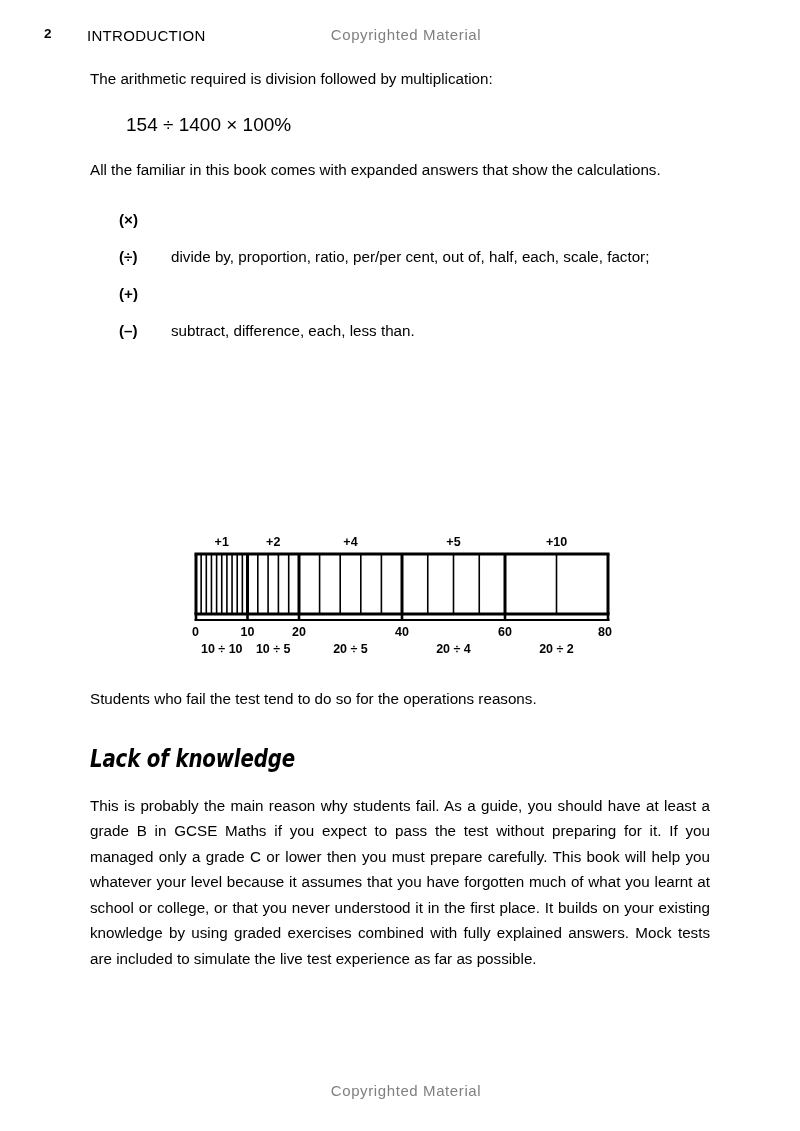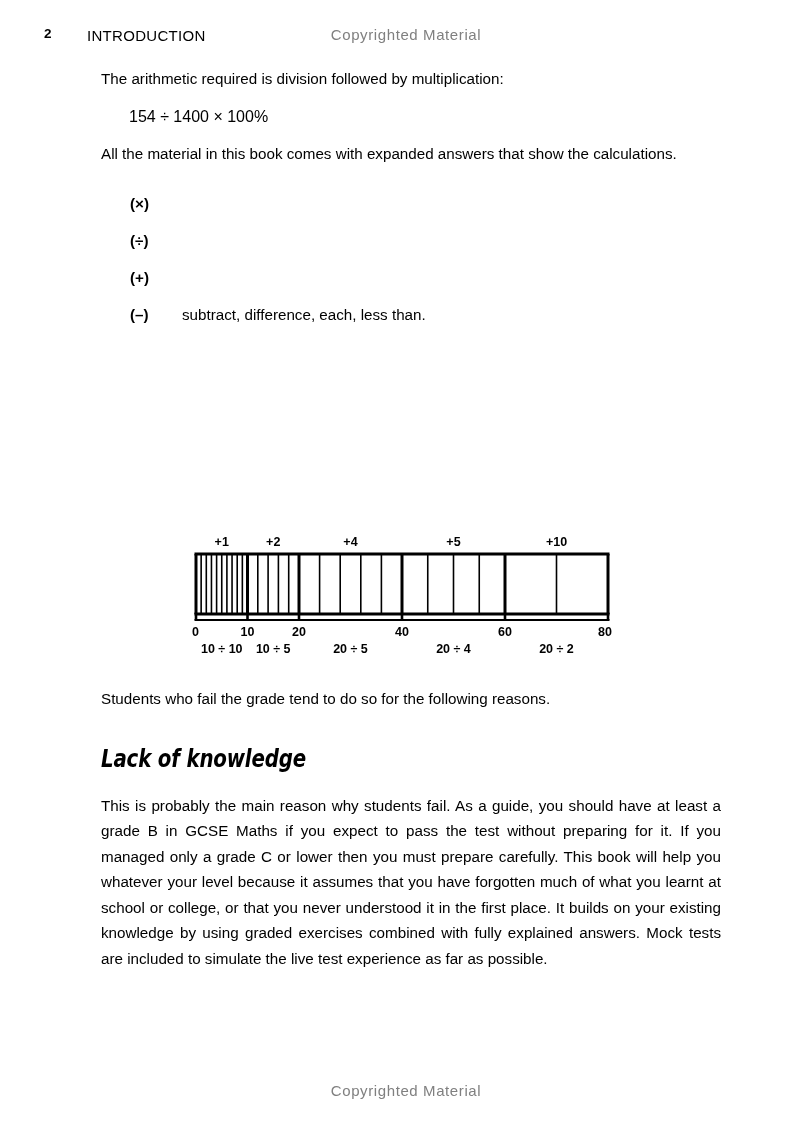--- a/index.html
+++ b/index.html
@@ -52,42 +52,42 @@
     text-align: center;
     font-size: 15px;
     color: #808080;
     letter-spacing: 0.6px;
     padding-left: 12px;
   }
 
   
   .content {
     position: absolute;
-    left: 101px;
+    left: 90px;
     top: 66px;
     width: 620px;
   }
 
   p.body {
     margin: 0 0 0 0;
     font-size: 15.2px;
     line-height: 25.5px;
     text-align: justify;
     text-justify: inter-word;
   }
   p.body.ragged {
     text-align: left;
   }
   .gap-sm { height: 11px; }
   .gap-md { height: 12px; }
 
   .display-math {
-    margin: 0;
+    margin: 8px;
     padding-left: 28px;
-    font-size: 16px;
+    font-size: 19px;
     line-height: 25.5px;
   }
 
   
   .op-list {
     margin: 0;
     padding: 0;
     list-style: none;
   }
   .op-item {
@@ -159,33 +159,34 @@
   <div class="content">
 
     <p class="body ragged">The arithmetic required is division followed by multiplication:</p>
 
     <div class="gap-md"></div>
 
     <p class="display-math">154 ÷ 1400 × 100%</p>
 
     <div class="gap-md"></div>
 
-    <p class="body ragged">All the material in this book comes with expanded answers that show the calculations.</p>
+    <p class="body ragged">All the familiar in this book comes with expanded answers that show the calculations.</p>
 
     <div class="gap-md"></div>
 
 
     <div class="gap-md"></div>
 
     <ul class="op-list">
       <li class="op-item">
         <span class="op-symbol">(×)</span>
       </li>
       <li class="op-item">
         <span class="op-symbol">(÷)</span>
+        <span class="op-text">divide by, proportion, ratio, per/per cent, out of, half, each, scale, factor;</span>
       </li>
       <li class="op-item">
         <span class="op-symbol">(+)</span>
       </li>
       <li class="op-item">
         <span class="op-symbol">(–)</span>
         <span class="op-text">subtract, difference, each, less than.</span>
       </li>
     </ul>
 
@@ -246,21 +247,21 @@
         <text x="226" y="112" font-size="12.5" text-anchor="middle" font-family="&quot;Liberation Sans&quot;, sans-serif" font-weight="bold" fill="#000">40</text>
         <line x1="329" y1="89" x2="329" y2="96" stroke="#000" stroke-width="2.6" stroke-linecap="butt"></line>
         <text x="329" y="112" font-size="12.5" text-anchor="middle" font-family="&quot;Liberation Sans&quot;, sans-serif" font-weight="bold" fill="#000">60</text>
         <line x1="432" y1="89" x2="432" y2="96" stroke="#000" stroke-width="2.6" stroke-linecap="butt"></line>
         <text x="436" y="112" font-size="12.5" text-anchor="end" font-family="&quot;Liberation Sans&quot;, sans-serif" font-weight="bold" fill="#000">80</text>
       </svg>
   </div>
 
   <div class="content" style="top:686px;">
 
-    <p class="body ragged">Students who fail the grade tend to do so for the following reasons.</p>
+    <p class="body ragged">Students who fail the test tend to do so for the operations reasons.</p>
 
     <div style="height:32px;"></div>
 
     <h2 class="section-heading">Lack of knowledge</h2>
 
     <div style="height:20px;"></div>
 
     <p class="body">This is probably the main reason why students fail. As a guide, you should have at least a grade B in GCSE Maths if you expect to pass the test without preparing for it. If you managed only a grade C or lower then you must prepare carefully. This book will help you whatever your level because it assumes that you have forgotten much of what you learnt at school or college, or that you never understood it in the first place. It builds on your existing knowledge by using graded exercises combined with fully explained answers. Mock tests are included to simulate the live test experience as far as possible.</p>
 
   </div>

